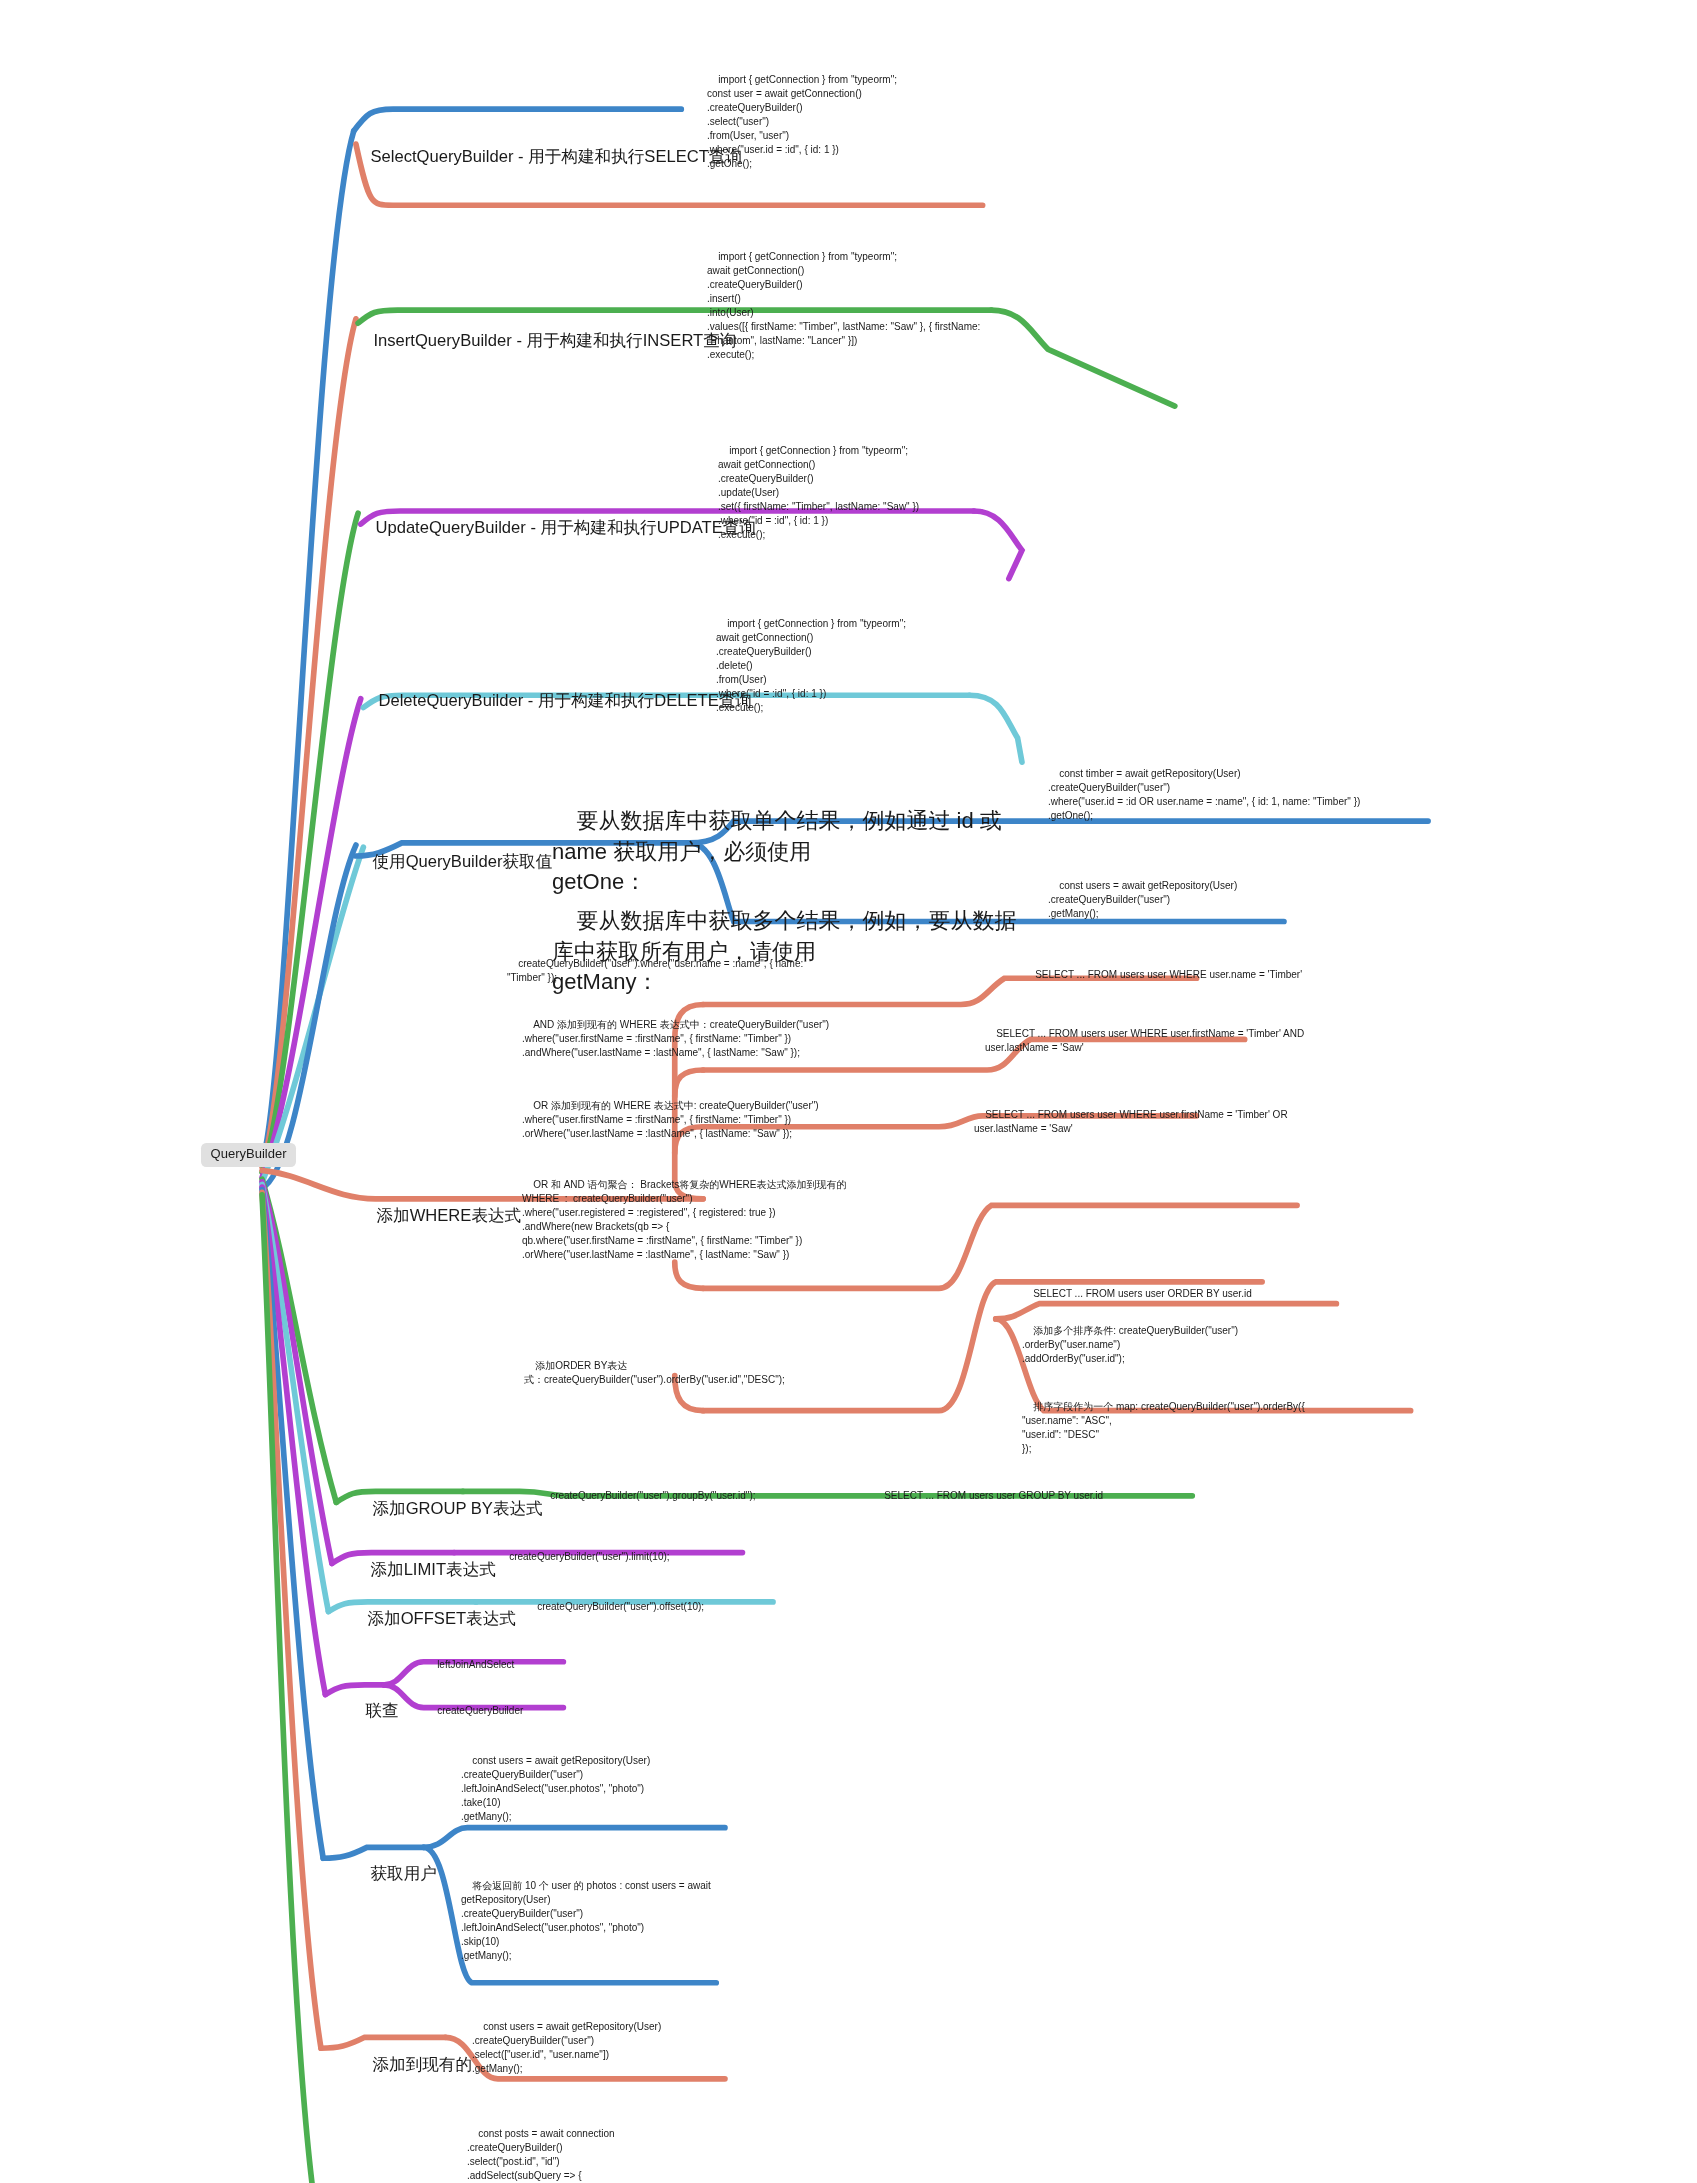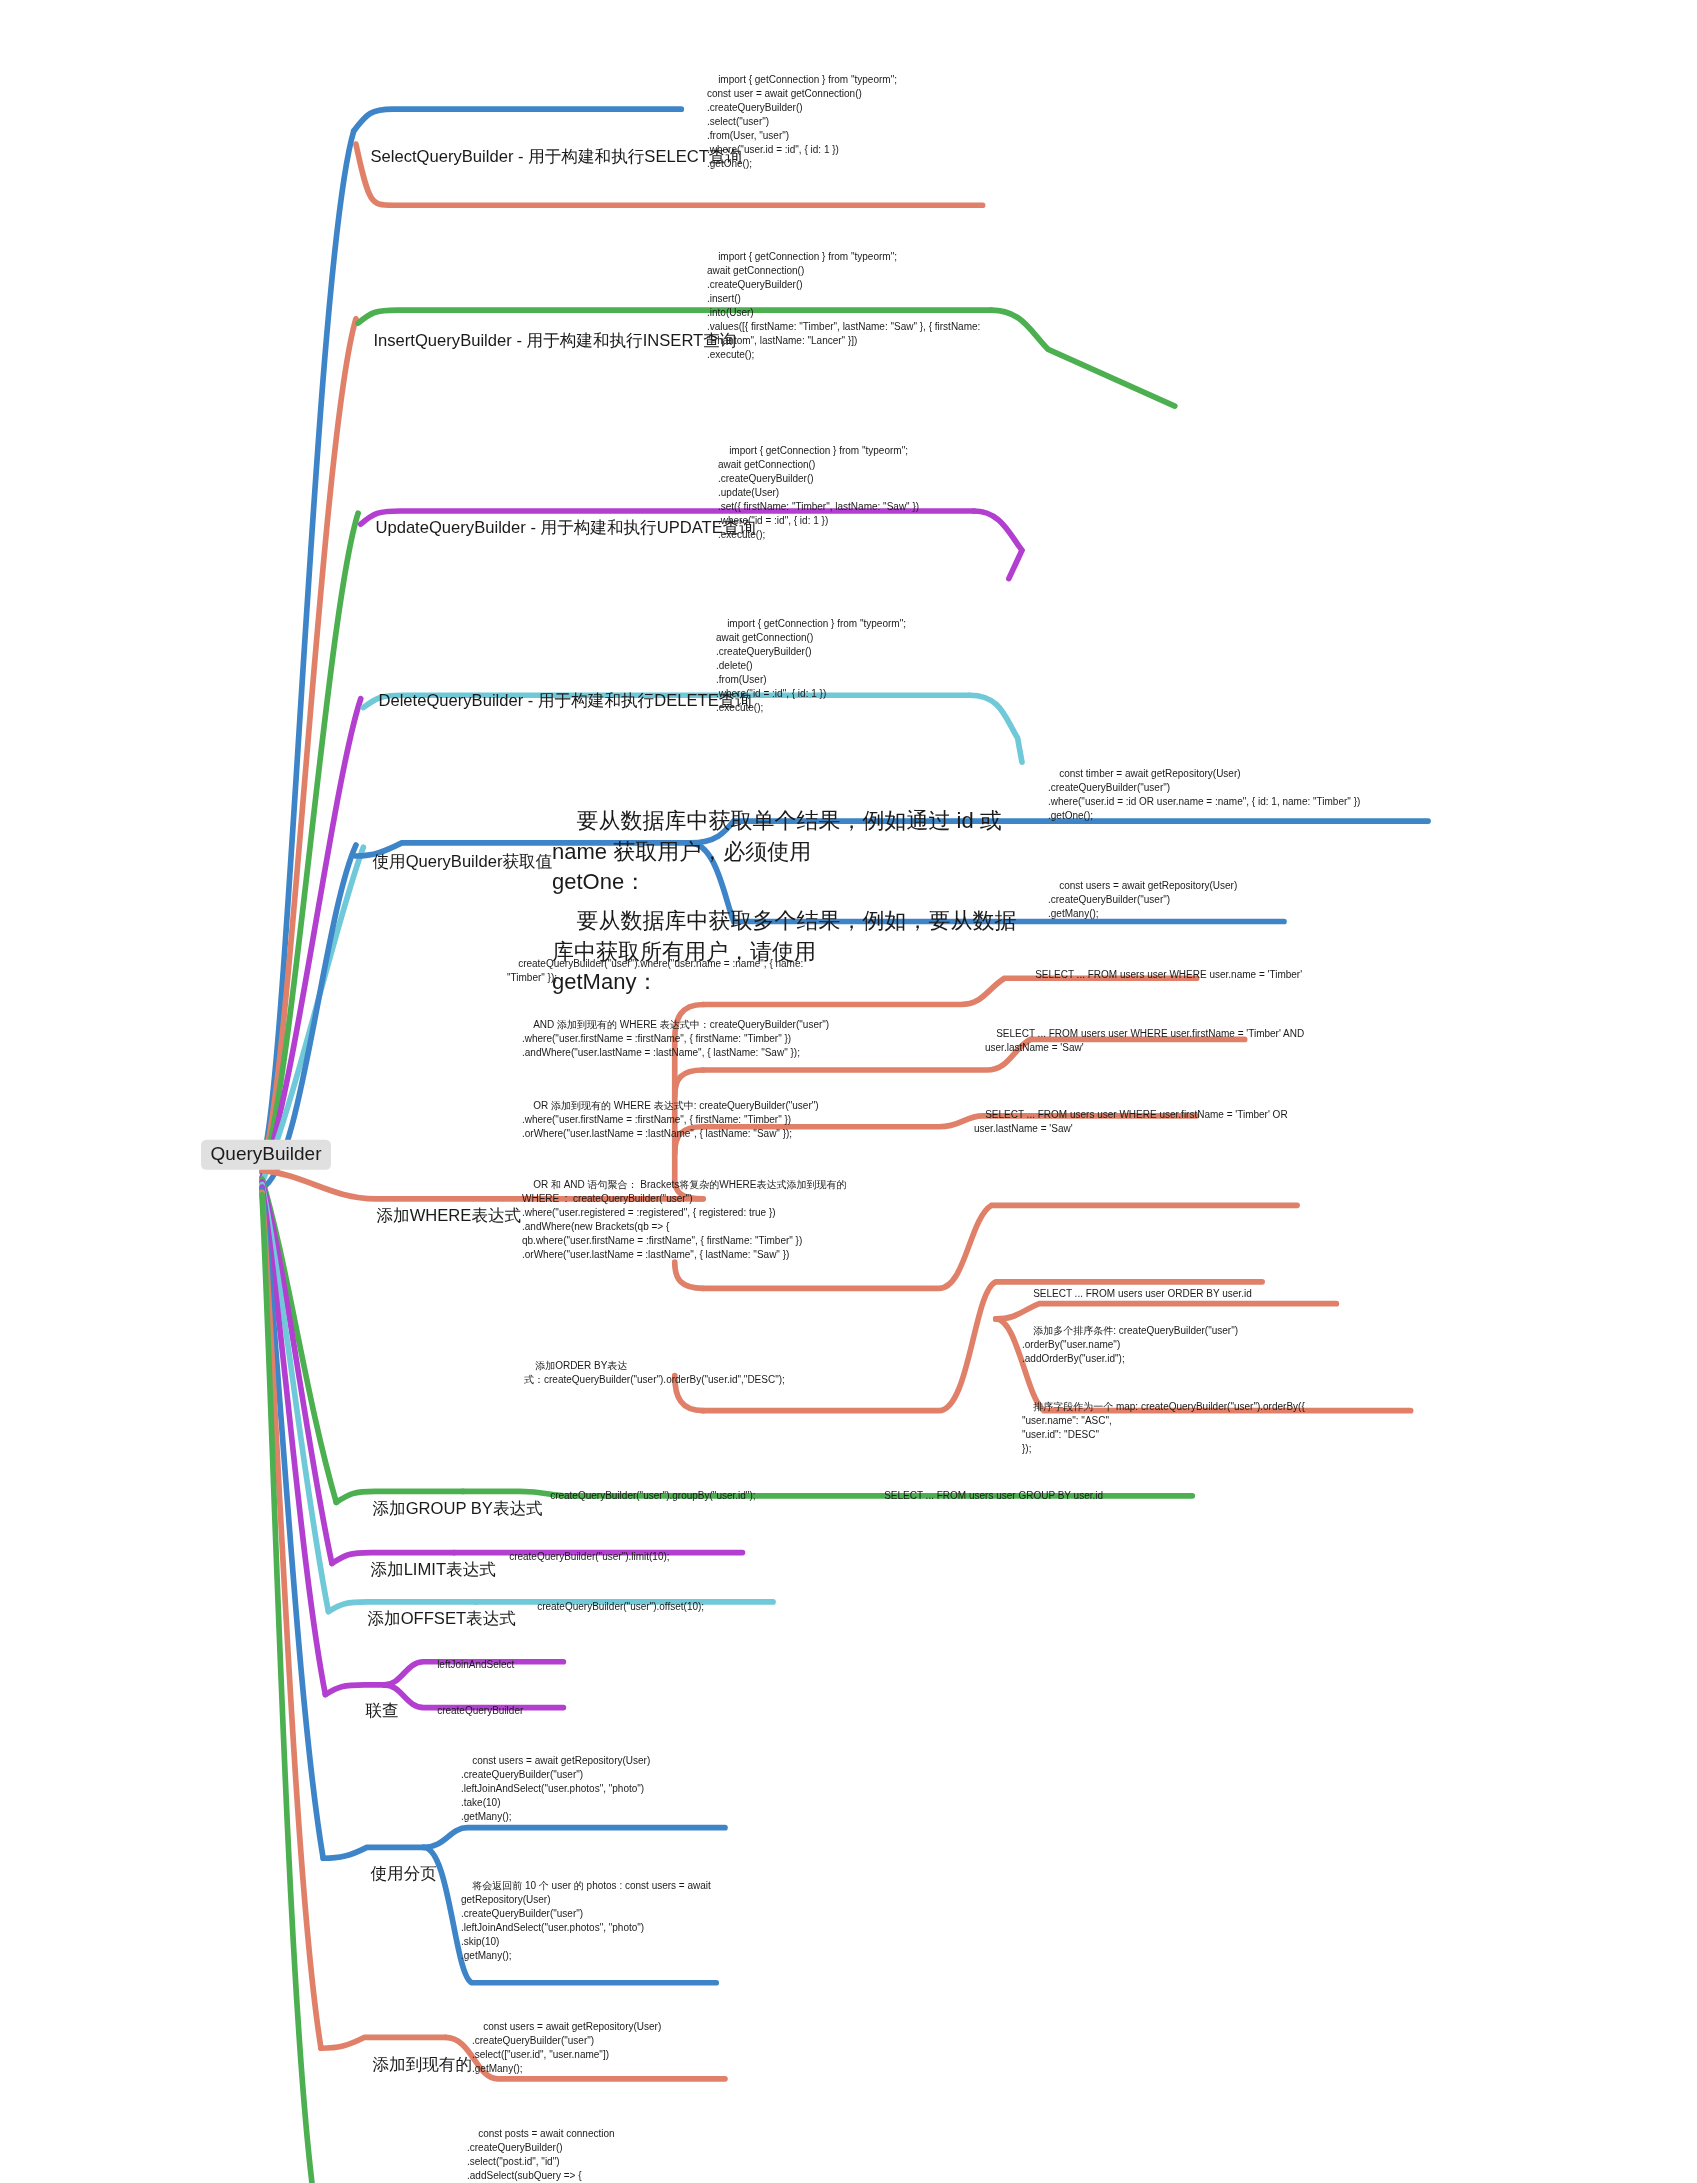--- a/index.html
+++ b/index.html
@@ -29,21 +29,21 @@
     position: absolute;
     white-space: pre-wrap;
     line-height: 1.40;
     letter-spacing: 0px;
   }
   .root-node {
     position: absolute;
     background: #e0e0e0;
     border-radius: 5.2px;
     padding: 4.4px 9.6px 5.2px 9.6px;
-    font-size: 19px;
+    font-size: 13px;
     line-height: 1.1;
     color: #1c1c1c;
     white-space: nowrap;
   }
   .lvl1 { font-size: 16.6px; }
   .code { font-size: 10px; }
   .small { font-size: 22px; }
 </style>
 </head>
 <body>
@@ -293,21 +293,21 @@
     <span>联查</span>
   </div>
   <div class="node code" style="left:426px; top:1644px;">
     <span>leftJoinAndSelect</span>
   </div>
   <div class="node code" style="left:426px; top:1690px;">
     <span>createQueryBuilder</span>
   </div>
 
   <div class="node lvl1" style="left:352px; top:1839px;">
-    <span>使用分页</span>
+    <span>获取用户</span>
   </div>
   <div class="node code" style="left:461px; top:1740px; width:393px;">
     <span>const users = await getRepository(User)
 .createQueryBuilder("user")
 .leftJoinAndSelect("user.photos", "photo")
 .take(10)
 .getMany();</span>
   </div>
   <div class="node code" style="left:461px; top:1865px; width:362px;">
     <span>将会返回前 10 个 user 的 photos : const users = await

